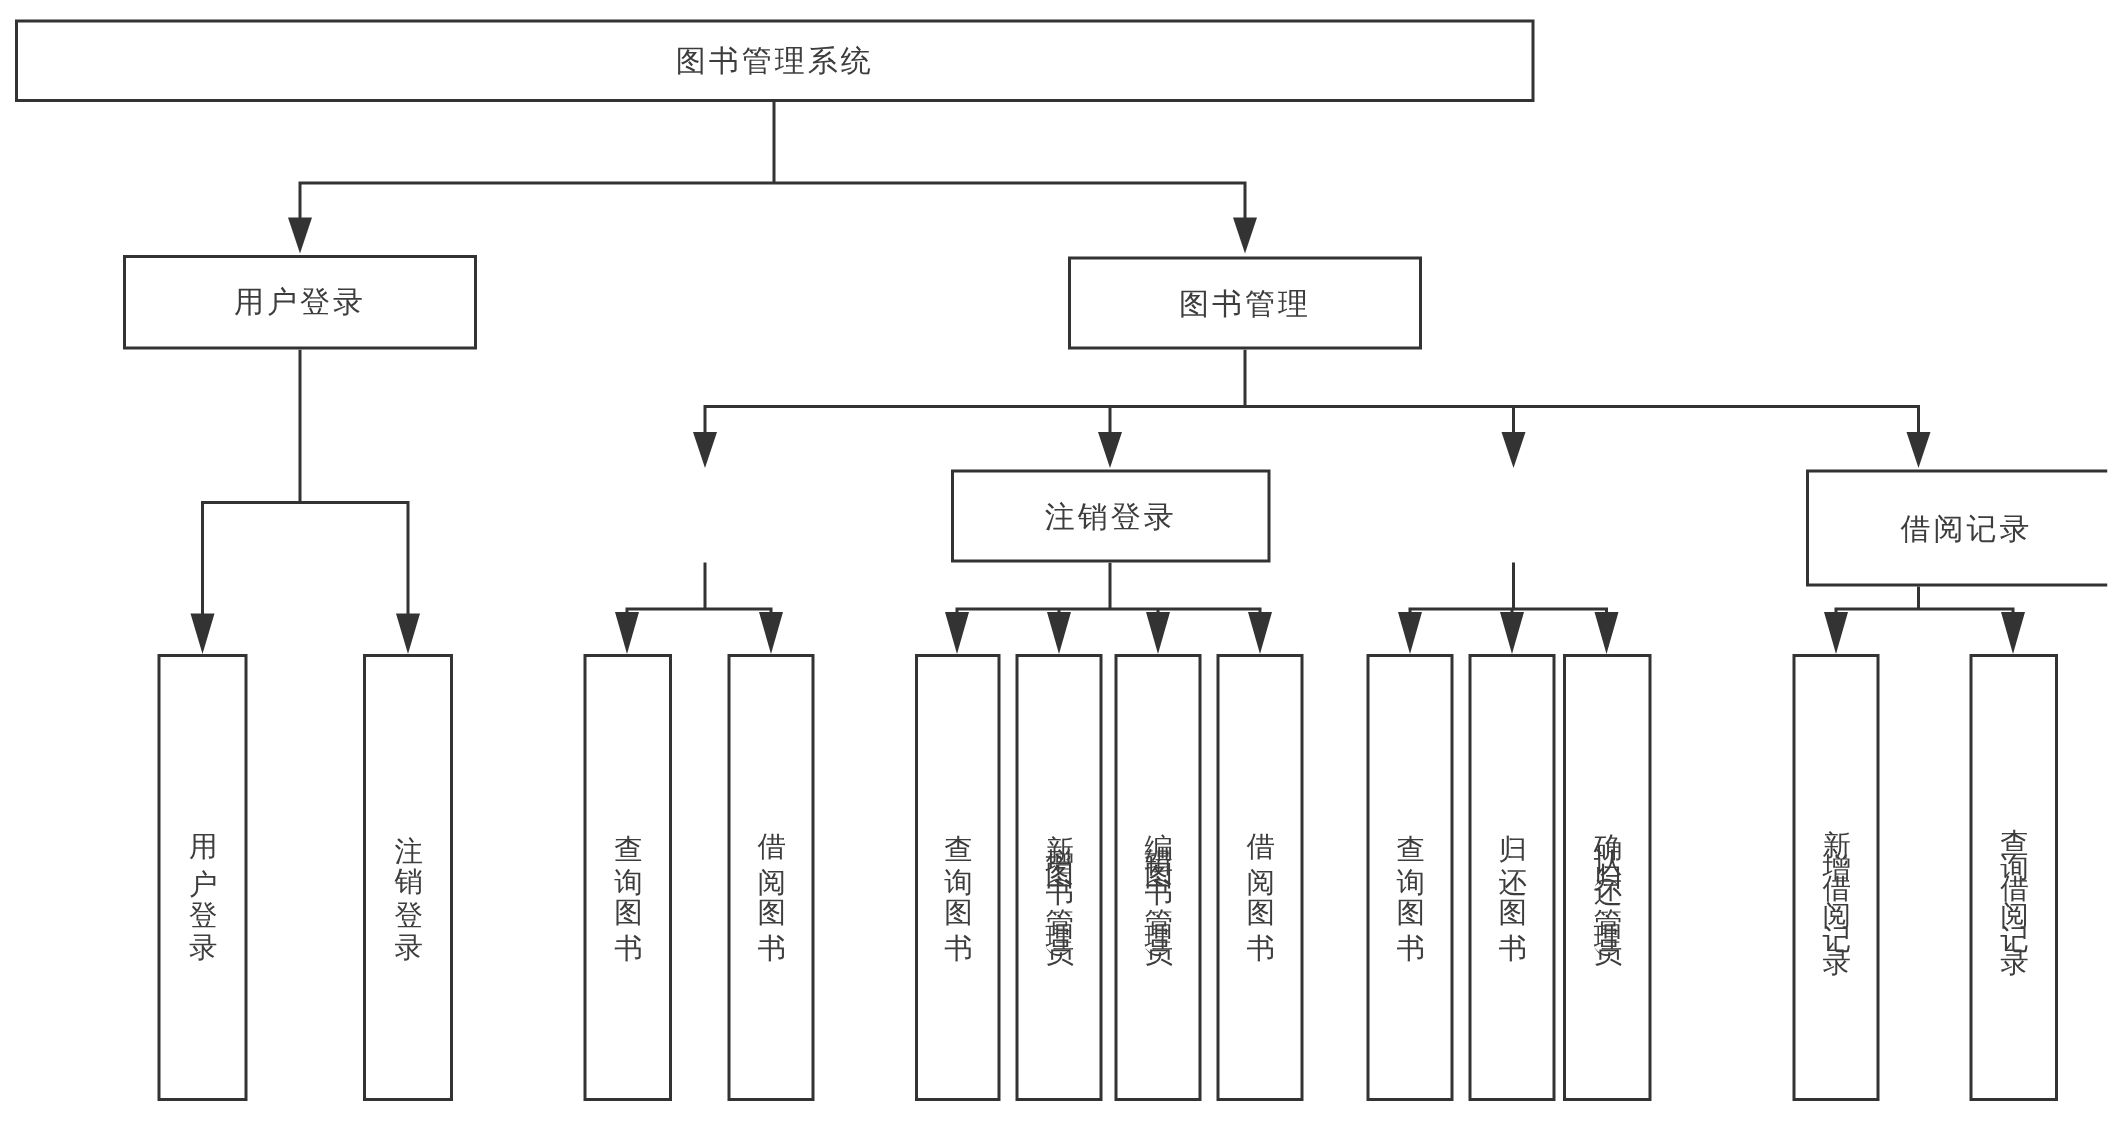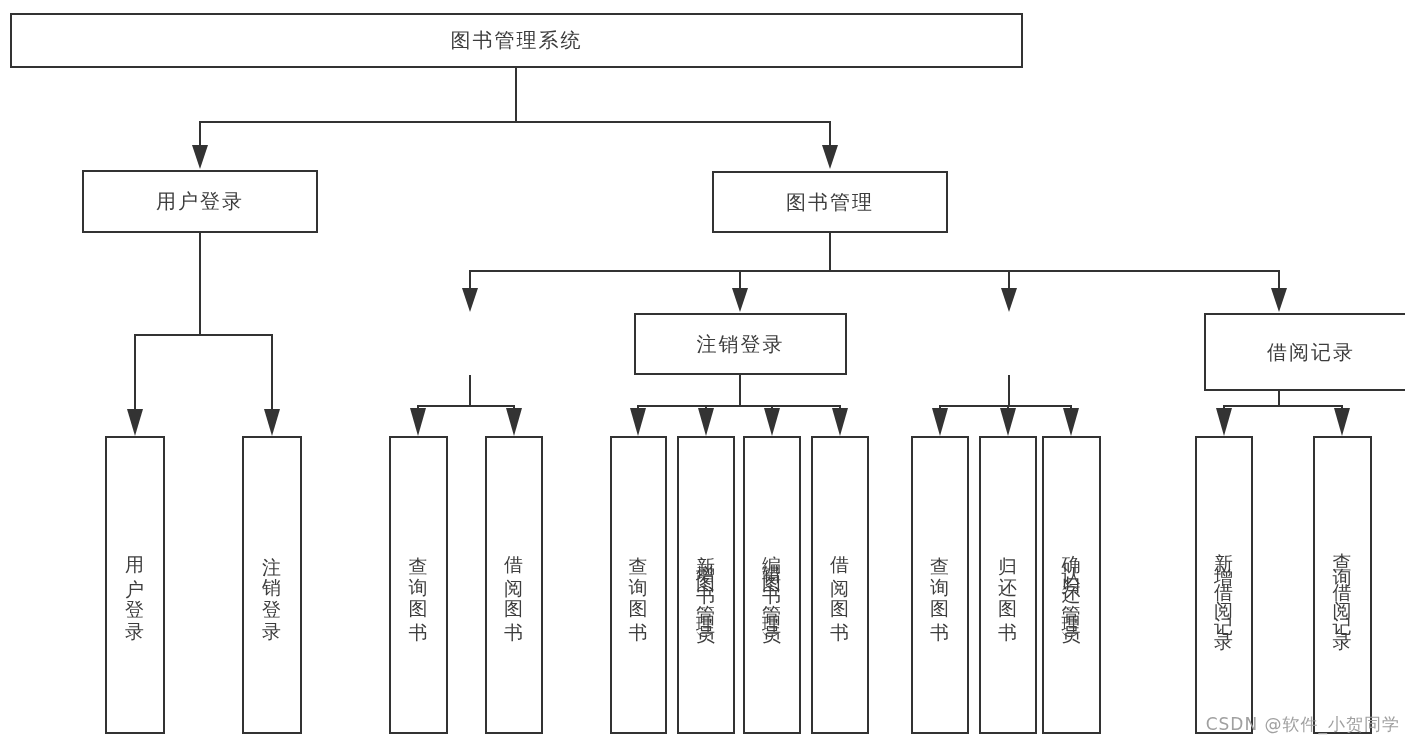--- a/index.html
+++ b/index.html
@@ -143,15 +143,14 @@
     <span>确认归还（管理员）</span>
   </div>
 
   <div class="box v len6" style="left:1195px;top:436px;width:58px;height:298px">
     <span>新增借阅记录</span>
   </div>
   <div class="box v len6" style="left:1313px;top:436px;width:59px;height:298px">
     <span>查询借阅记录</span>
   </div>
 
-  <div class="watermark">CSDN @软件_小贺同学</div>
 
 </div>
 
 </body></html>

